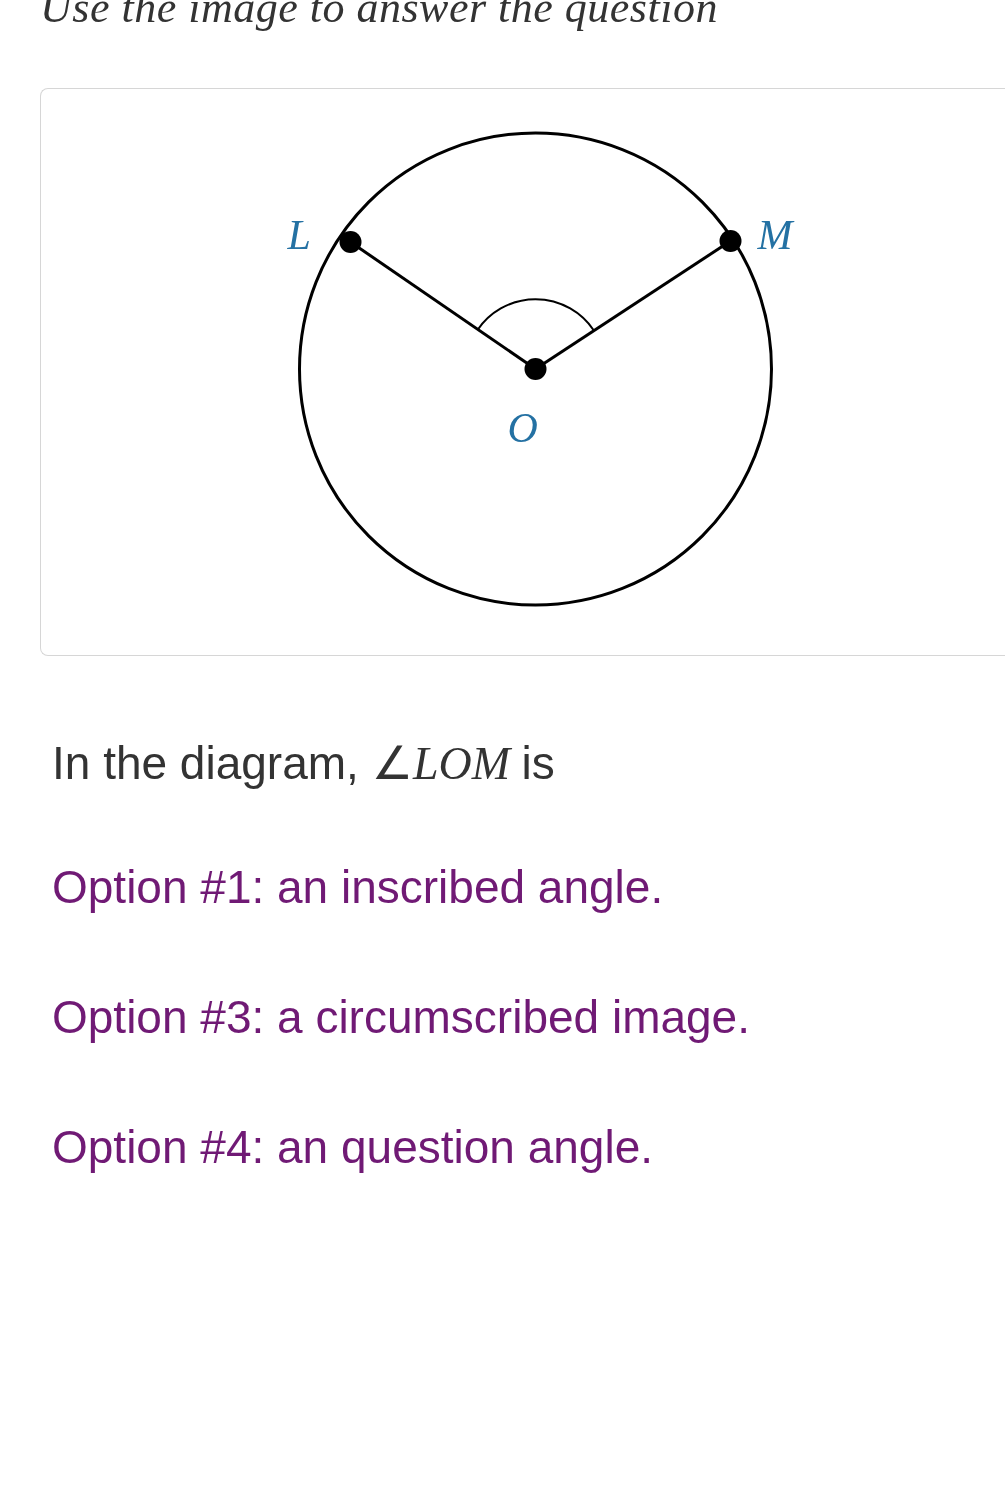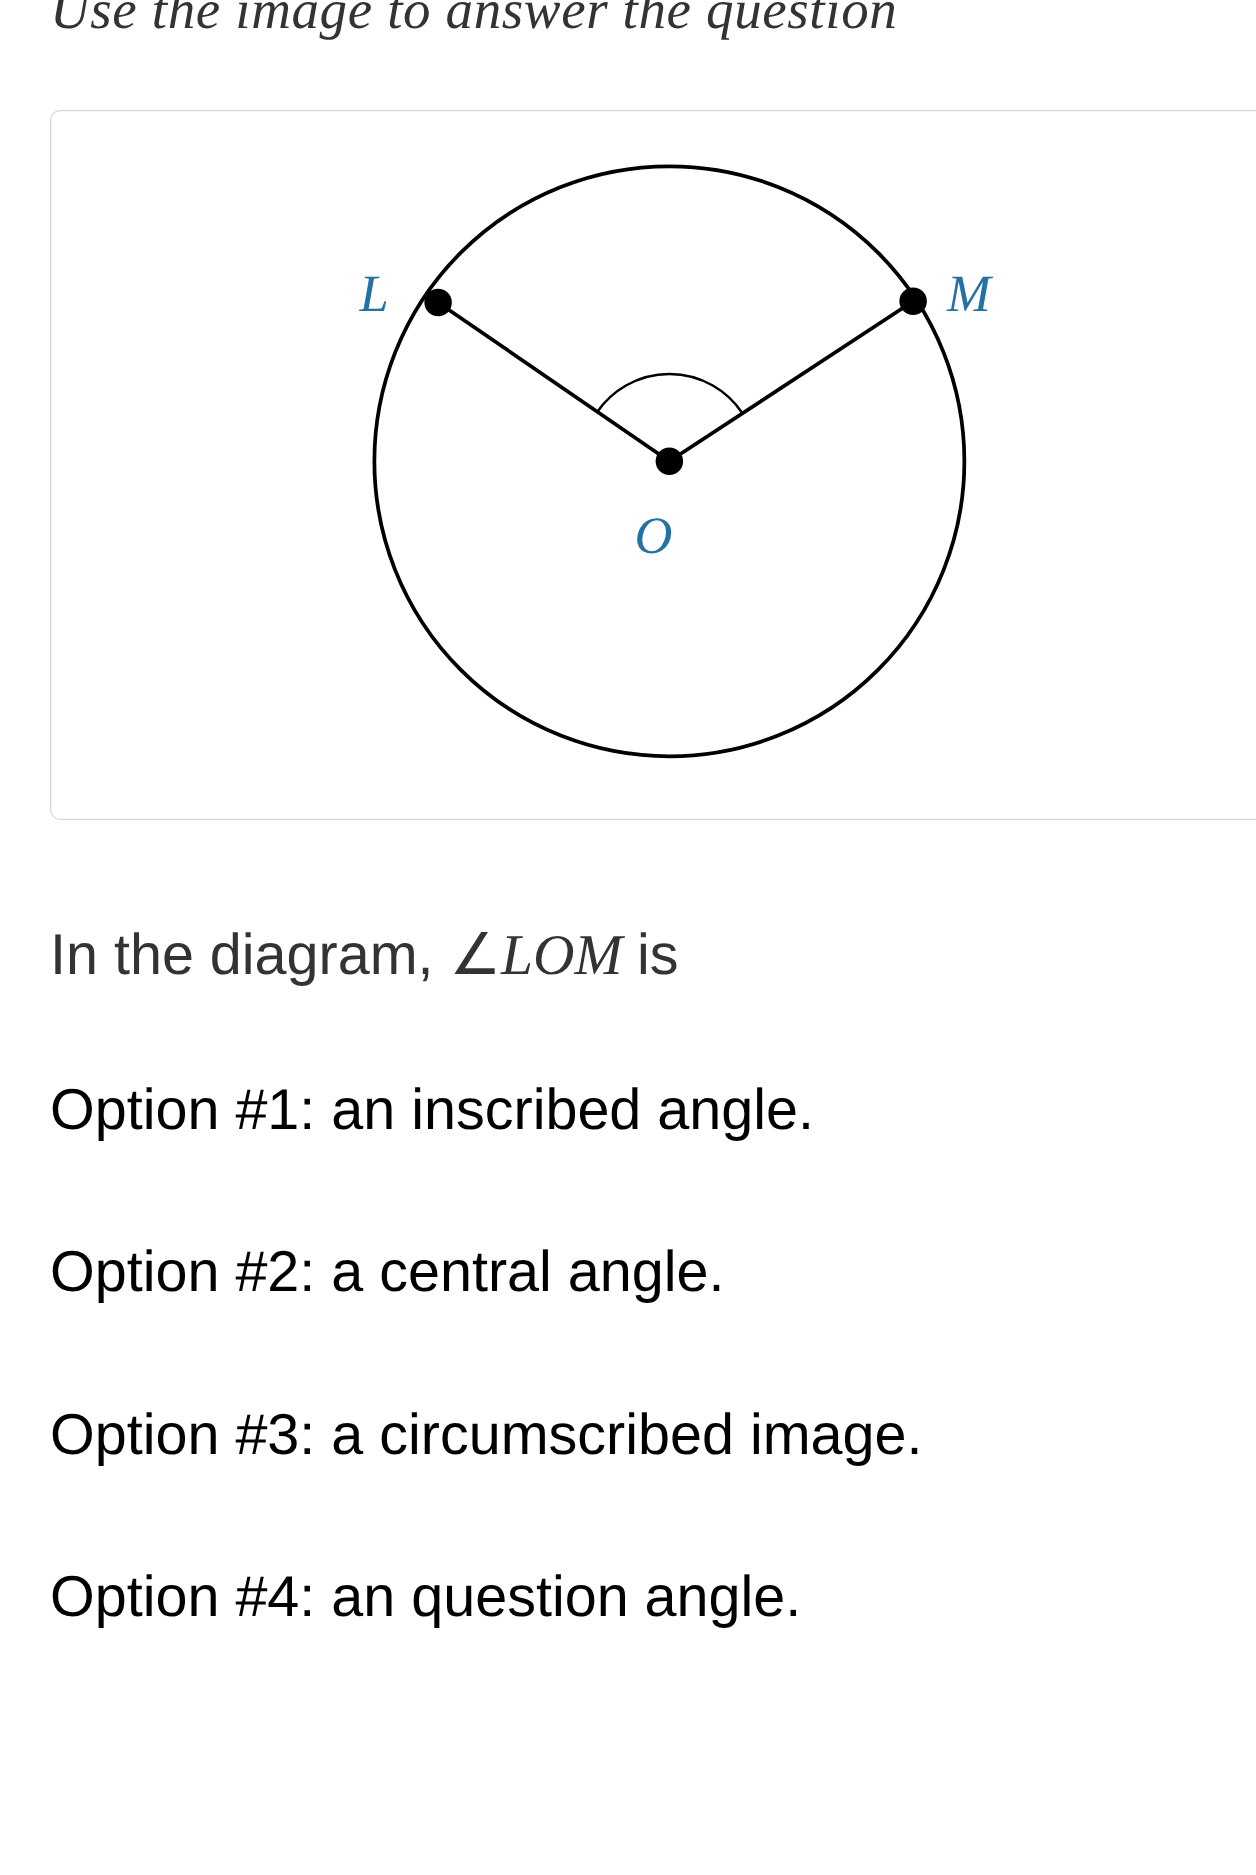--- a/index.html
+++ b/index.html
@@ -40,42 +40,42 @@
   }
   .svg-wrap {
     position: absolute;
     left: 0;
     top: 0;
     width: 100%;
     height: 100%;
   }
   .question-block {
     position: absolute;
-    left: 40px;
+    left: 52px;
     top: 716px;
     right: 40px;
   }
   .question-line {
     font-size: 46px;
     color: #333;
     margin-top: 20px;
   }
   .math {
     font-family: "Times New Roman", Times, serif;
     font-style: italic;
   }
   .angle-sym {
     font-style: normal;
   }
   .options {
     margin-top: 70px;
   }
   .option-item {
     font-size: 46px;
-    color: #000000;
+    color: #701a75;
     margin-bottom: 76px;
   }
   .label-text {
     font-family: "Times New Roman", Times, serif;
     font-style: italic;
     font-size: 42px;
     fill: #2471a3;
   }
 </style>
 </head>
@@ -112,19 +112,18 @@
     <div class="question-line">
       <span>In the diagram, </span>
       <span class="math">
         <span class="angle-sym">∠</span><span>LOM</span>
       </span>
       <span> is</span>
     </div>
 
     <div class="options">
       <div class="option-item">Option #1: an inscribed angle.</div>
-      <div class="option-item">Option #2: a central angle.</div>
       <div class="option-item">Option #3: a circumscribed image.</div>
       <div class="option-item">Option #4: an question angle.</div>
     </div>
   </div>
 
 </div>
 
 </body></html>

